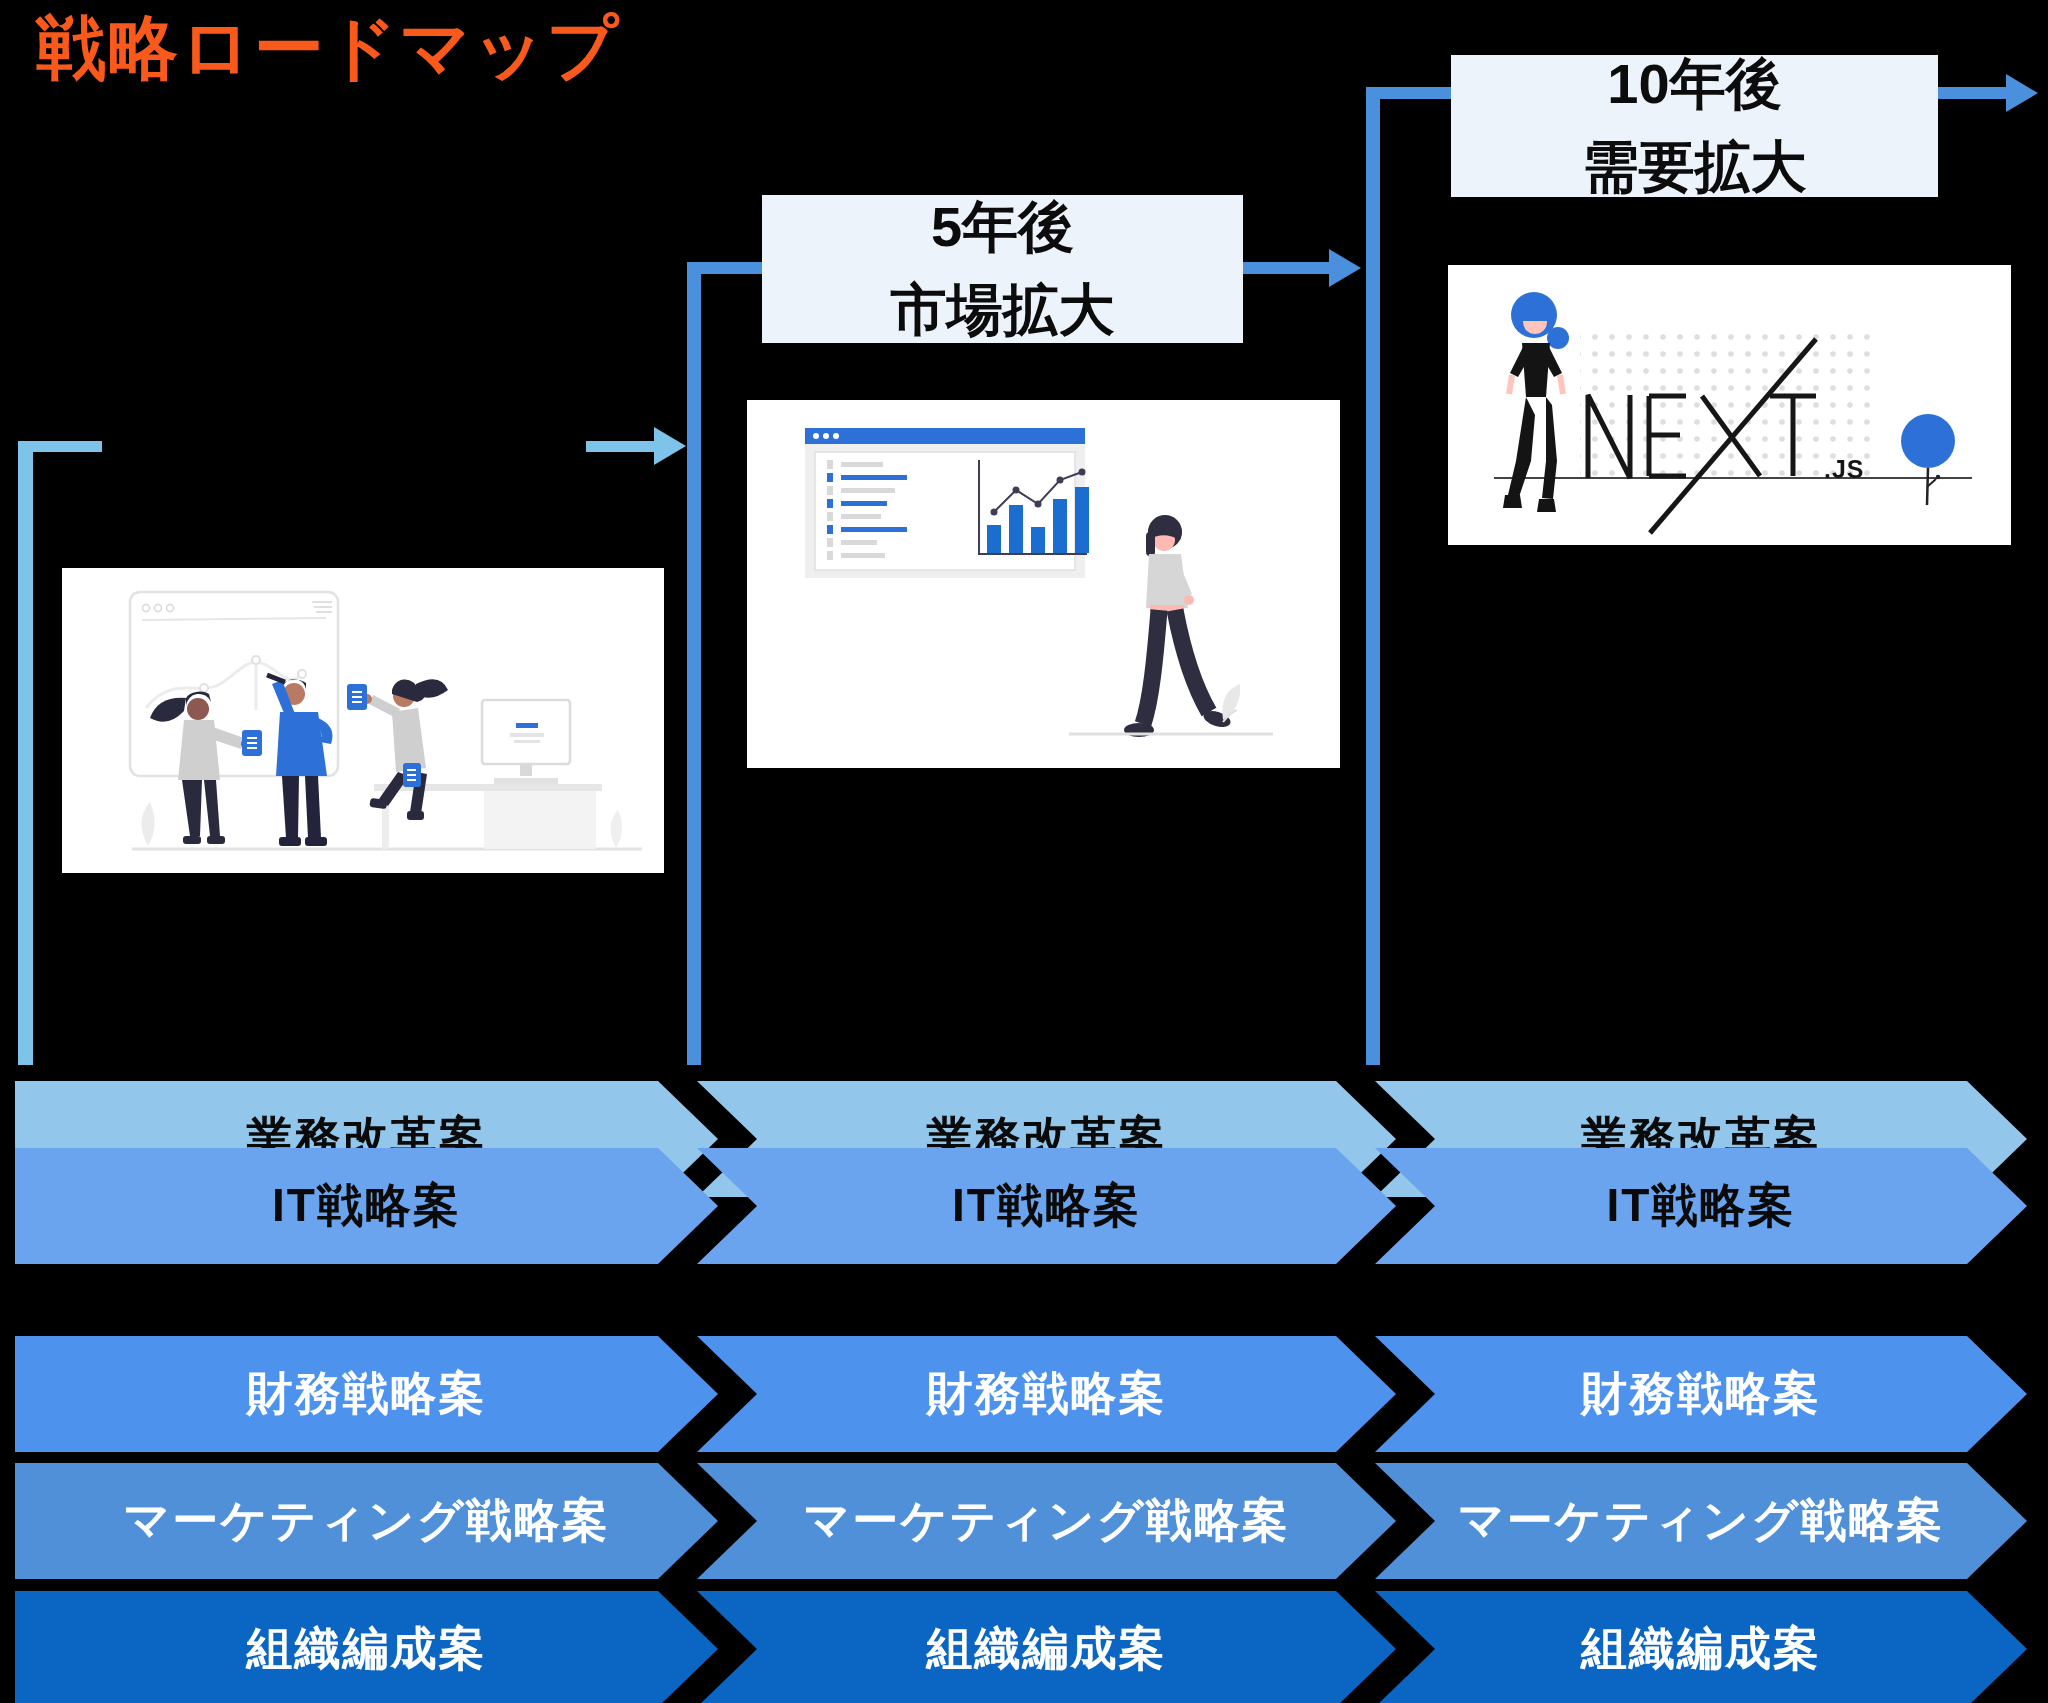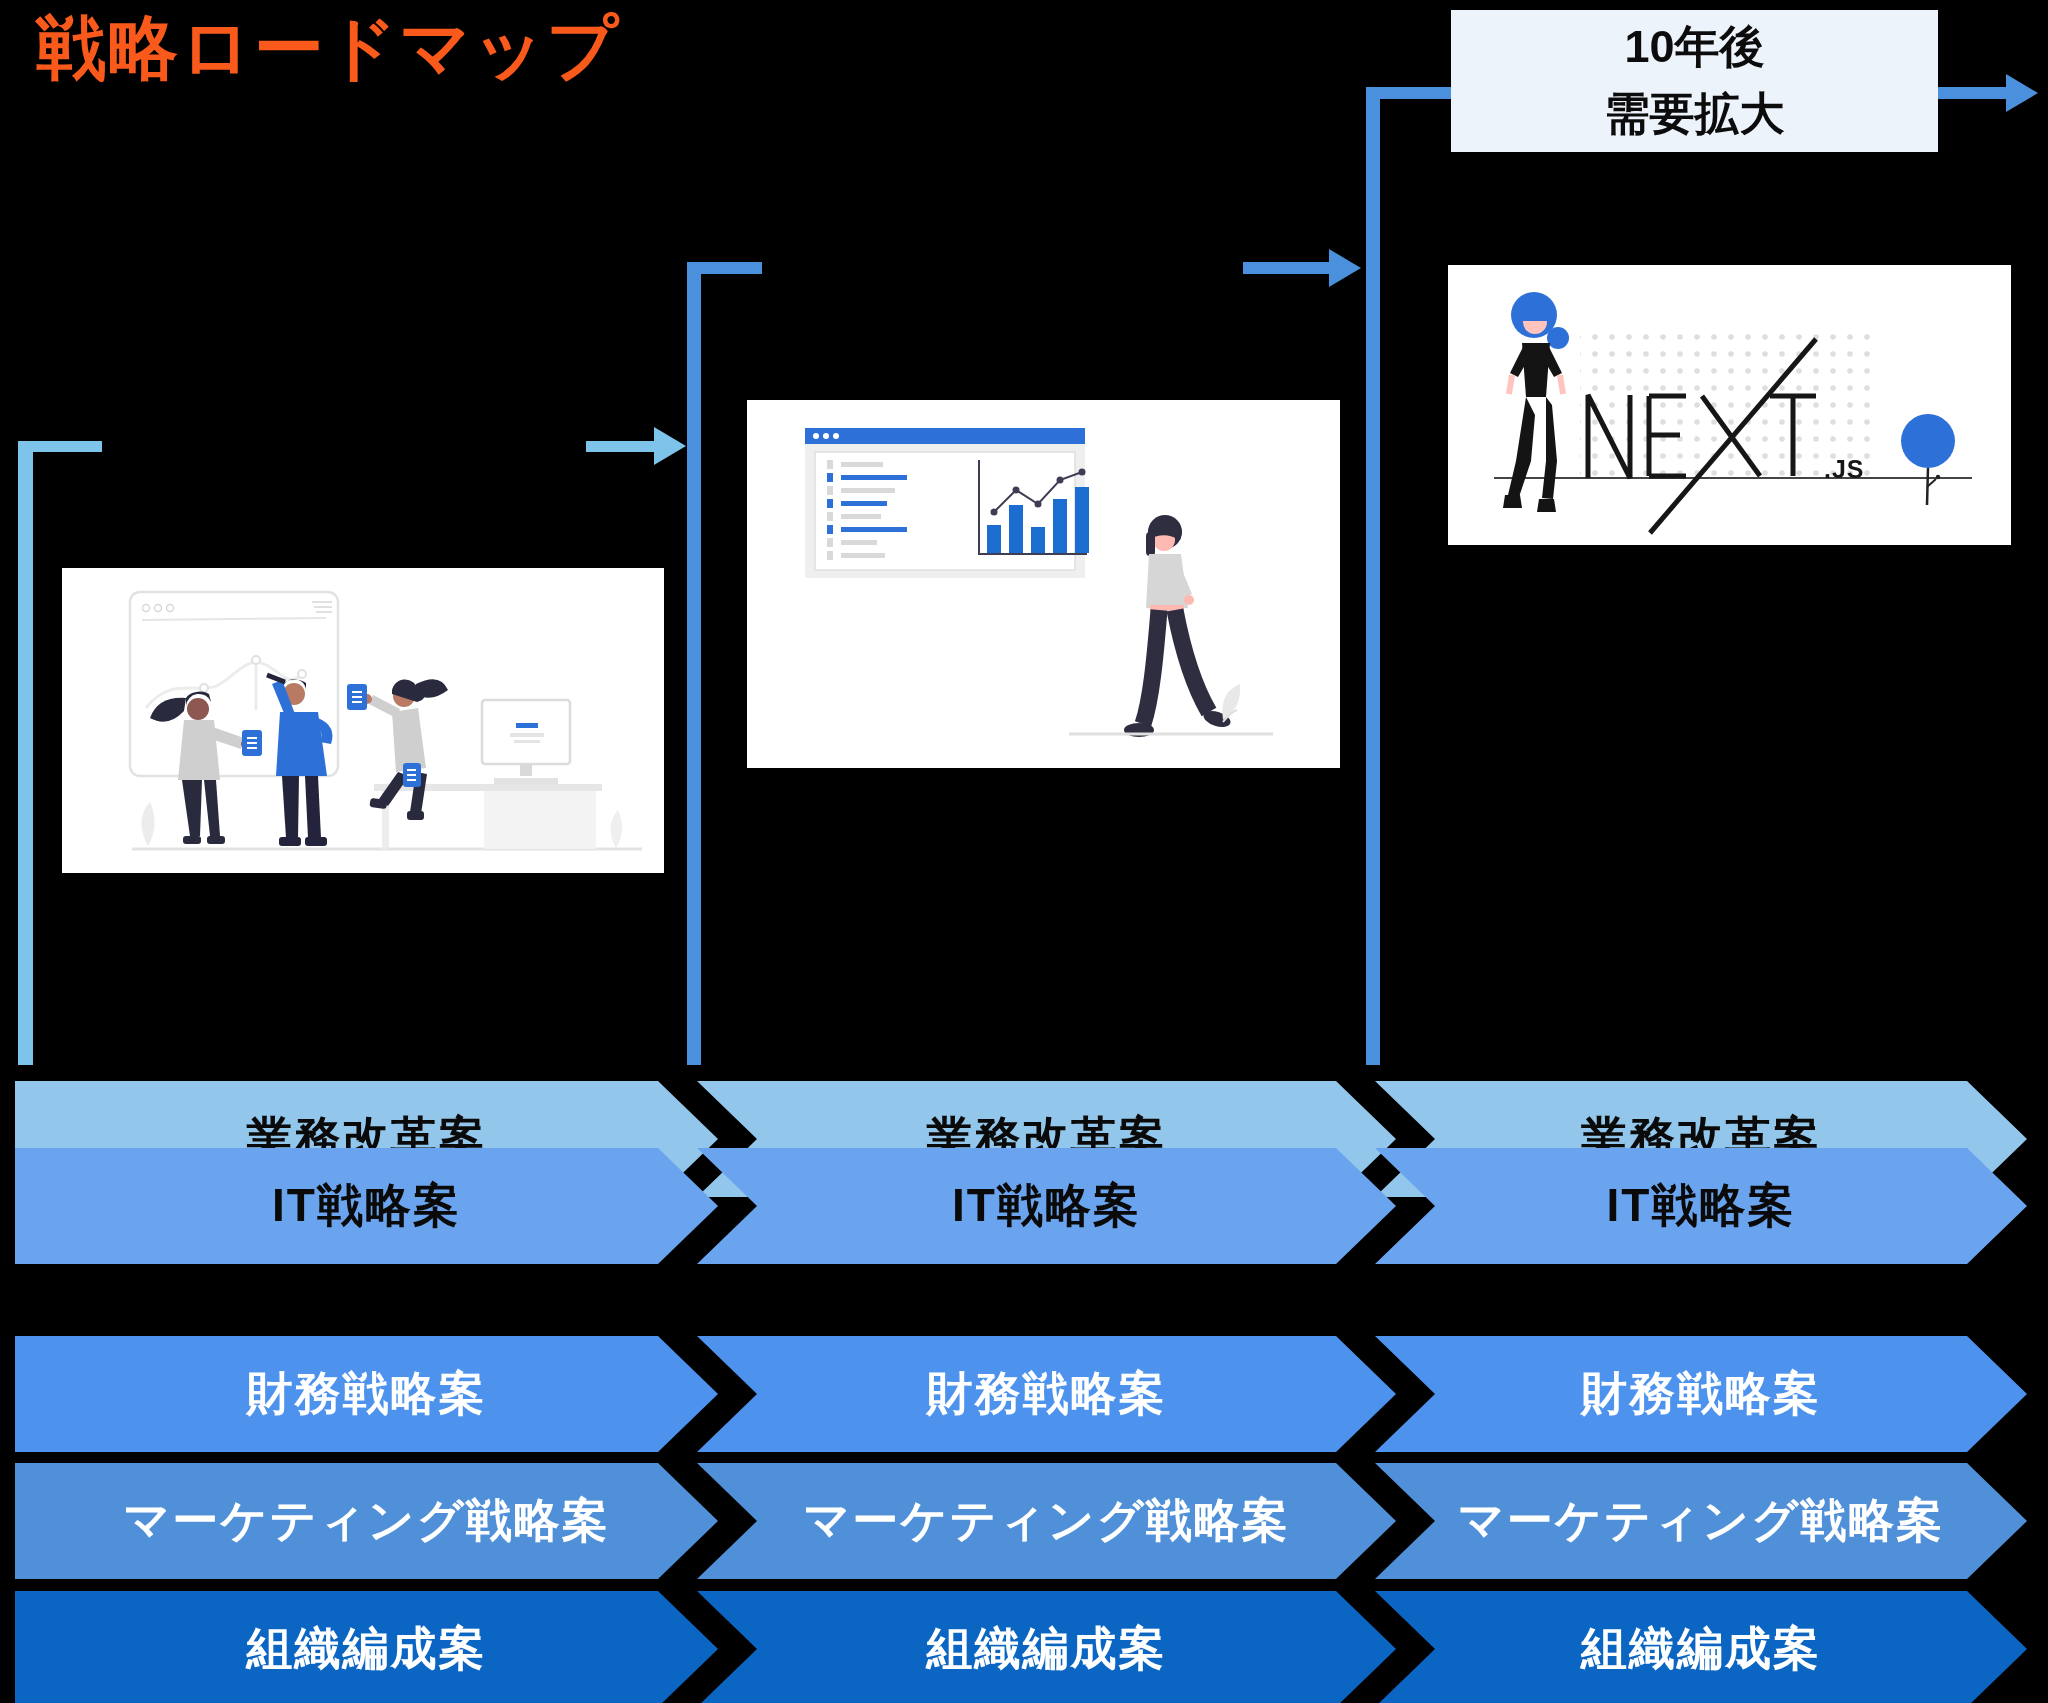--- a/index.html
+++ b/index.html
@@ -9,21 +9,21 @@
   }
   
   .title{
     position:absolute;left:36px;top:2px;margin:0;
     font-size:70px;font-weight:800;letter-spacing:2px;color:var(--title-c,#F95A1B);
   }
   
   .ms{
     position:absolute;background:var(--box-bg,#EDF3FB);
     display:flex;flex-direction:column;align-items:center;justify-content:center;
-    color:#0c0c0c;font-weight:700;font-size:45px;line-height:1.48;text-align:center;
+    color:#0c0c0c;font-weight:700;font-size:56px;line-height:1.48;text-align:center;margin-top:45px;
   }
   .ms1{left:102px;top:353px;width:484px;height:144px;}
   .ms2{left:762px;top:150px;width:481px;height:148px;}
   .ms3{left:1451px;top:10px;width:487px;height:142px;}
   
   .ln{position:absolute;}
   .c-light{background:var(--c-light,#7EC3EA);}
   .c-med{background:var(--c-med,#4A90DC);}
   .el1h{left:18px;top:441px;width:84px;height:11px;}
   .el1v{left:18px;top:441px;width:15px;height:624px;}
@@ -74,20 +74,24 @@
   <div class="ln c-med el2v"></div>
   <div class="ln c-med el2h"></div>
   <div class="ln c-med a2bar"></div>
   <div class="a2head"></div>
 
   <div class="ln c-med el3v"></div>
   <div class="ln c-med el3h"></div>
   <div class="ln c-med a3bar"></div>
   <div class="a3head"></div>
 
+  <div class="ms ms2">
+    <span>5年後</span>
+    <span>市場拡大</span>
+  </div>
   <div class="ms ms3">
     <span>10年後</span>
     <span>需要拡大</span>
   </div>
 
   <div class="il il1">
     <svg viewBox="0 0 578 305">
       <rect x="0" y="0" width="578" height="305" fill="#fff"></rect>
 
       <rect x="44" y="24" width="208" height="184" rx="10" fill="#fff" stroke="#E2E2E2" stroke-width="2.5"></rect>

